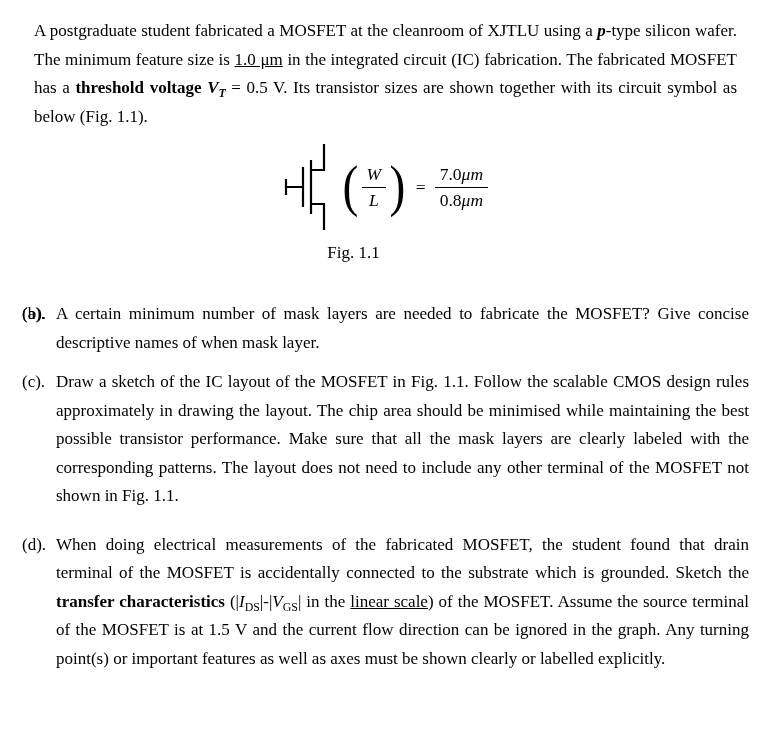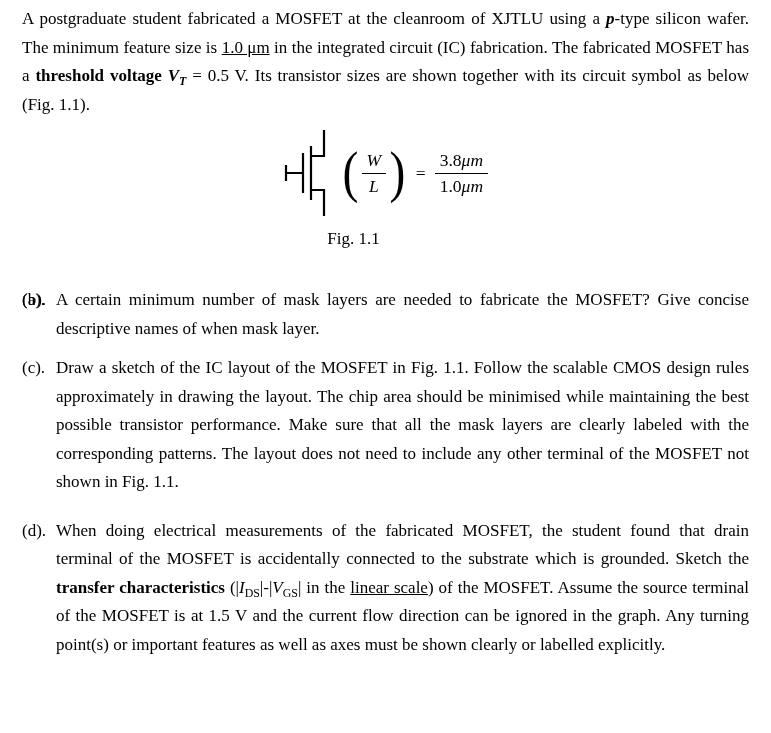--- a/index.html
+++ b/index.html
@@ -10,21 +10,21 @@
     background: #ffffff;
     color: #000000;
     font-family: "Liberation Serif", serif;
     font-size: 17px;
     overflow: hidden;
   }
   .page {
     padding: 5px 22px 0 22px;
   }
   .para {
-    margin: 0;
+    margin: 12px;
     text-align: justify;
     line-height: 28.5px;
   }
   .seg-b { font-weight: 700; }
   .seg-i { font-style: italic; }
   .seg-u { text-decoration: underline; }
   sub { font-size: 0.7em; line-height: 0; }
 
   
   .figure {
@@ -104,22 +104,22 @@
       </svg>
       <div class="equation">
         <span class="paren">(</span>
         <span class="frac">
           <span class="num math-i">W</span>
           <span class="den math-i">L</span>
         </span>
         <span class="paren">)</span>
         <span class="eq-sign">=</span>
         <span class="frac">
-          <span class="num"><span>3.8</span><span class="math-i">μm</span></span>
-          <span class="den"><span>1.0</span><span class="math-i">μm</span></span>
+          <span class="num"><span>7.0</span><span class="math-i">μm</span></span>
+          <span class="den"><span>0.8</span><span class="math-i">μm</span></span>
         </span>
       </div>
     </div>
     <figcaption class="caption">Fig. 1.1</figcaption>
   </figure>
 
   <div class="question" style="margin-bottom:24px;">
     <span class="qlabel">(a).</span>
   </div>
 

